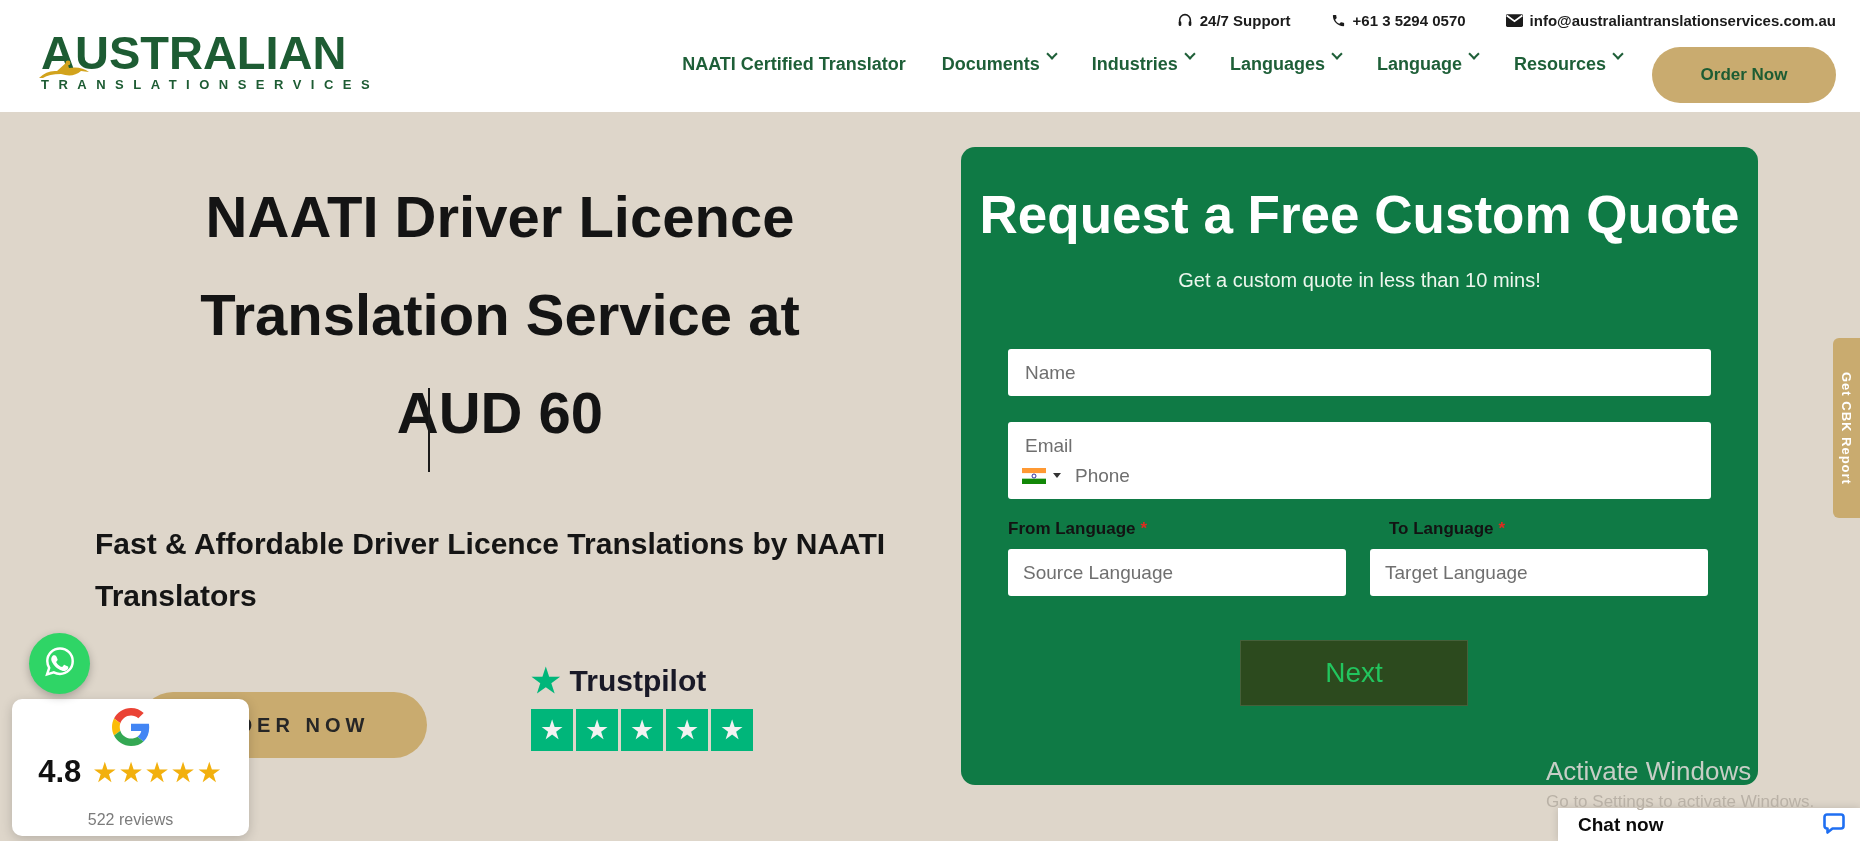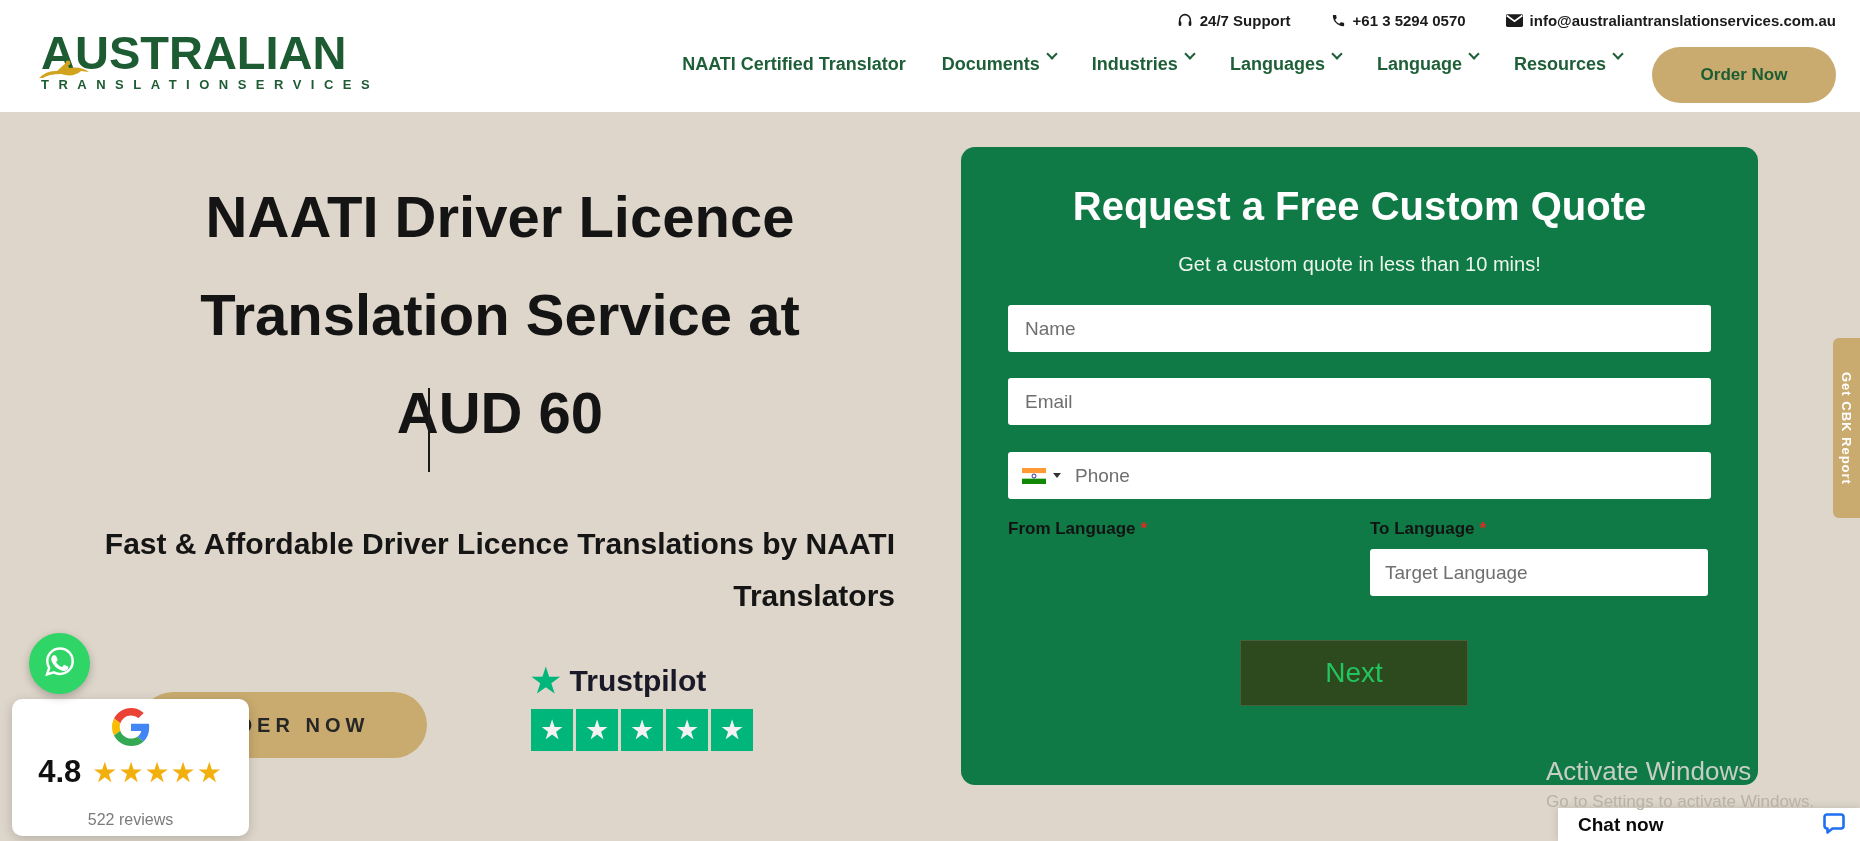--- a/index.html
+++ b/index.html
@@ -20,44 +20,44 @@
 
   .nav { position:absolute; right:238px; top:54px; display:flex; align-items:center; gap:36px; }
   .nav-item { display:flex; align-items:flex-start; gap:8px; font-size:18px; font-weight:700; color:#1e5f38; cursor:pointer; white-space:nowrap; }
   .chev { width:8px; height:8px; border-right:2px solid #1e5f38; border-bottom:2px solid #1e5f38; transform:rotate(45deg); margin-top:-4px; }
 
   .order-now-nav { position:absolute; right:24px; top:47px; width:184px; height:56px; background:#c9ab6f; border-radius:28px; display:flex; align-items:center; justify-content:center; font-size:17px; font-weight:700; color:#1d5c33; cursor:pointer; }
 
   
   .hero-heading { position:absolute; left:85px; top:168px; width:830px; text-align:center; font-size:58px; font-weight:700; color:#141414; line-height:98px; }
   .text-cursor { position:absolute; left:428px; top:388px; width:2px; height:84px; background:#1a1a1a; }
-  .subheading { position:absolute; left:95px; top:518px; width:800px; text-align:right; font-size:30px; font-weight:700; color:#151515; line-height:52px; }
+  .subheading { position:absolute; left:95px; top:518px; width:800px; text-align:left; font-size:30px; font-weight:700; color:#151515; line-height:52px; }
 
   .hero-cta { position:absolute; left:140px; top:692px; width:287px; height:66px; background:#c9ab6f; border-radius:33px; display:flex; align-items:center; justify-content:center; font-size:20px; font-weight:700; letter-spacing:5px; color:#262626; cursor:pointer; z-index:1; }
 
   .trustpilot { position:absolute; left:531px; top:664px; }
   .tp-head { display:flex; align-items:center; gap:9px; font-size:30px; font-weight:600; color:#191927; }
   .tp-logo-star { color:#00b67a; font-size:33px; line-height:30px; }
   .tp-boxes { display:flex; gap:3px; margin-top:11px; }
   .tp-box { width:42px; height:42px; background:#00b67a; color:#f2f2f2; display:flex; align-items:center; justify-content:center; font-size:27px; }
 
   
   .whatsapp { position:absolute; left:29px; top:633px; width:61px; height:61px; border-radius:50%; background:#2fd566; display:flex; align-items:center; justify-content:center; box-shadow:0 3px 8px rgba(0,0,0,.25); cursor:pointer; z-index:6; }
 
   .google-card { position:absolute; left:12px; top:699px; width:237px; height:137px; background:#fff; border-radius:10px; box-shadow:0 3px 12px rgba(0,0,0,.18); text-align:center; padding-top:9px; z-index:5; cursor:pointer; }
   .g-row { display:flex; align-items:center; justify-content:center; gap:11px; margin-top:4px; }
   .g-rating { font-size:31px; font-weight:800; color:#111; }
   .g-stars { font-size:28px; color:#f2b00e; letter-spacing:1px; }
   .g-reviews { font-size:16px; color:#7b7b7b; margin-top:21px; }
 
   
   .quote-panel { position:absolute; left:961px; top:147px; width:797px; height:638px; background:#0f7a45; border-radius:14px; z-index:2; }
-  .qp-title { margin-top:37px; text-align:center; font-size:40px; font-weight:800; color:#ffffff; }
+  .qp-title { margin-top:37px; text-align:center; font-size:53px; font-weight:800; color:#ffffff; }
   .qp-sub { text-align:center; font-size:20px; color:#edf6ed; margin-top:24px; }
-  .qp-input { position:absolute; left:47px; width:703px; height:47px; background:#fff; border:none; border-radius:3px; font-size:19px; color:#555; padding:0 17px; font-family:"Liberation Sans", sans-serif; outline:none; }
+  .qp-input { position:absolute; left:47px; width:703px; height:47px; background:#fff; border:none; border-radius:3px; font-size:19px; color:#555; padding:0 17px; font-family:"Liberation Sans", sans-serif; outline:none;margin-top:44px; }
   .qp-input::placeholder { color:#6f6f6f; opacity:1; }
   .phone-wrap { position:absolute; left:47px; top:305px; width:703px; height:47px; background:#fff; border-radius:3px; display:flex; align-items:center; padding-left:14px; }
   .flag { width:24px; height:16px; display:block; }
   .flag-caret { width:0; height:0; border-left:4px solid transparent; border-right:4px solid transparent; border-top:5px solid #333; margin-left:7px; cursor:pointer; }
   .phone-input { flex:1; height:100%; border:none; outline:none; font-size:19px; color:#8b5cf6; padding:12px 14px; background:transparent; font-family:"Liberation Sans", sans-serif; }
   .phone-input::placeholder { color:#6f6f6f; opacity:1; }
   .lang-label { position:absolute; top:372px; font-size:17px; font-weight:800; color:#131313; }
   .lang-label .req { color:#e02b20; margin-left:5px; }
   .lang-input { position:absolute; top:402px; width:338px; height:47px; background:#fff; border:none; border-radius:3px; font-size:19px; color:#555; padding:0 15px; outline:none; font-family:"Liberation Sans", sans-serif; }
   .lang-input::placeholder { color:#6f6f6f; opacity:1; }
@@ -189,23 +189,24 @@
             <circle cx="12" cy="8" r="2" fill="none" stroke="#000088" stroke-width="0.8"></circle>
           </svg>
       </span>
       <span class="flag-caret"></span>
       <input class="phone-input" type="text" placeholder="Phone" style="">
     </div>
 
     <div class="lang-label" style="left:47px">
       <span>From Language</span><span class="req">*</span>
     </div>
-    <div class="lang-label" style="left:409px">
+    <div class="lang-label" style="left:428px">
       <span>To Language</span><span class="req">*</span>
     </div>
+    <input class="lang-input" style="left: 47px;" type="text" placeholder="Source Language">
     <input class="lang-input" style="left: 409px;" type="text" placeholder="Target Language">
 
     <div class="next-btn">Next</div>
   </div>
 
   <div class="whatsapp">
     <span>
       <svg width="36" height="36" viewBox="0 0 32 32">
           <path d="M16 4C9.7 4 4.7 9 4.7 15.2c0 2.2.6 4.2 1.7 6L4.5 27l6-1.8c1.7.9 3.5 1.4 5.5 1.4 6.3 0 11.3-5 11.3-11.3S22.3 4 16 4z" fill="none" stroke="#ffffff" stroke-width="2.2"></path>
           <path d="M12.2 10.6c-.3-.7-.6-.7-.9-.7h-.8c-.3 0-.7.1-1 .5-.4.4-1.3 1.3-1.3 3.1s1.4 3.6 1.5 3.9c.2.3 2.6 4.1 6.4 5.6 3.2 1.3 3.8 1 4.5.9.7-.1 2.2-.9 2.5-1.8.3-.9.3-1.6.2-1.8-.1-.2-.3-.3-.7-.5l-2.5-1.2c-.3-.1-.6-.2-.8.2-.2.3-.9 1.2-1.2 1.4-.2.2-.4.3-.8.1-.3-.2-1.4-.5-2.7-1.7-1-.9-1.7-2-1.9-2.4-.2-.3 0-.5.2-.7l.6-.7c.2-.2.2-.4.3-.6.1-.2.1-.4 0-.6l-1-2.5z" fill="#ffffff"></path>

